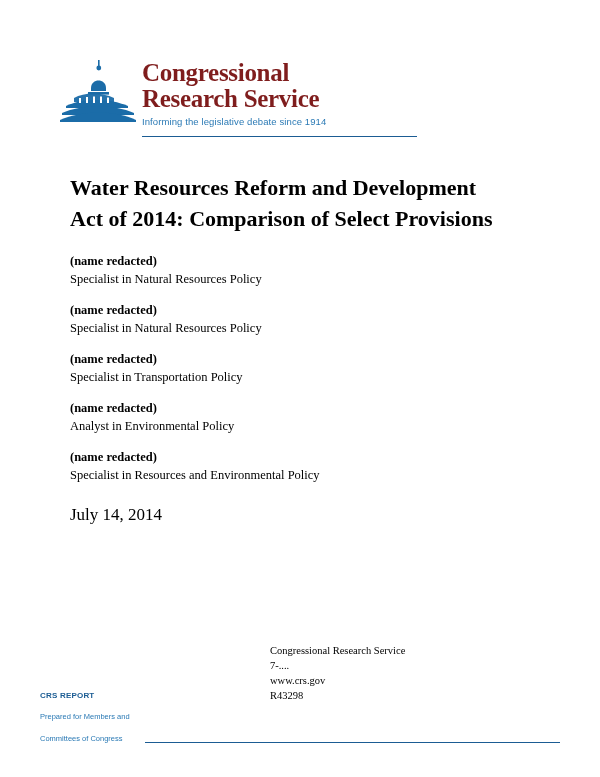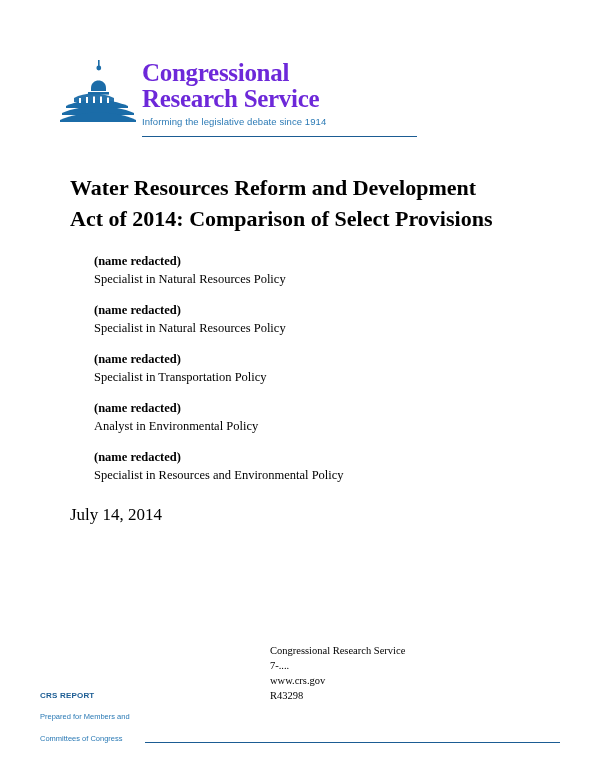--- a/index.html
+++ b/index.html
@@ -41,21 +41,21 @@
     position: absolute;
     left: 84px;
     top: 2px;
     width: 260px;
   }
   .logo-line {
     font-family: "Liberation Serif", serif;
     font-weight: bold;
     font-size: 25px;
     line-height: 26px;
-    color: #6d28d9;
+    color: #7f1d1d;
     letter-spacing: -0.3px;
   }
   .logo-tagline {
     margin-top: 4px;
     font-family: Liberation Sans, sans-serif;
     font-size: 9.5px;
     color: #2b7ab5;
     letter-spacing: 0.1px;
     white-space: nowrap;
   }
@@ -83,21 +83,20 @@
 
   
   .authors {
     position: absolute;
     left: 70px;
     top: 253px;
     width: 440px;
   }
   .author {
     margin-bottom: 14px;
-    margin-left: 24px;
   }
   .author-name {
     font-family: "Liberation Serif", serif;
     font-weight: bold;
     font-size: 12.5px;
     line-height: 17px;
     color: #000000;
   }
   .author-title {
     font-family: "Liberation Serif", serif;

